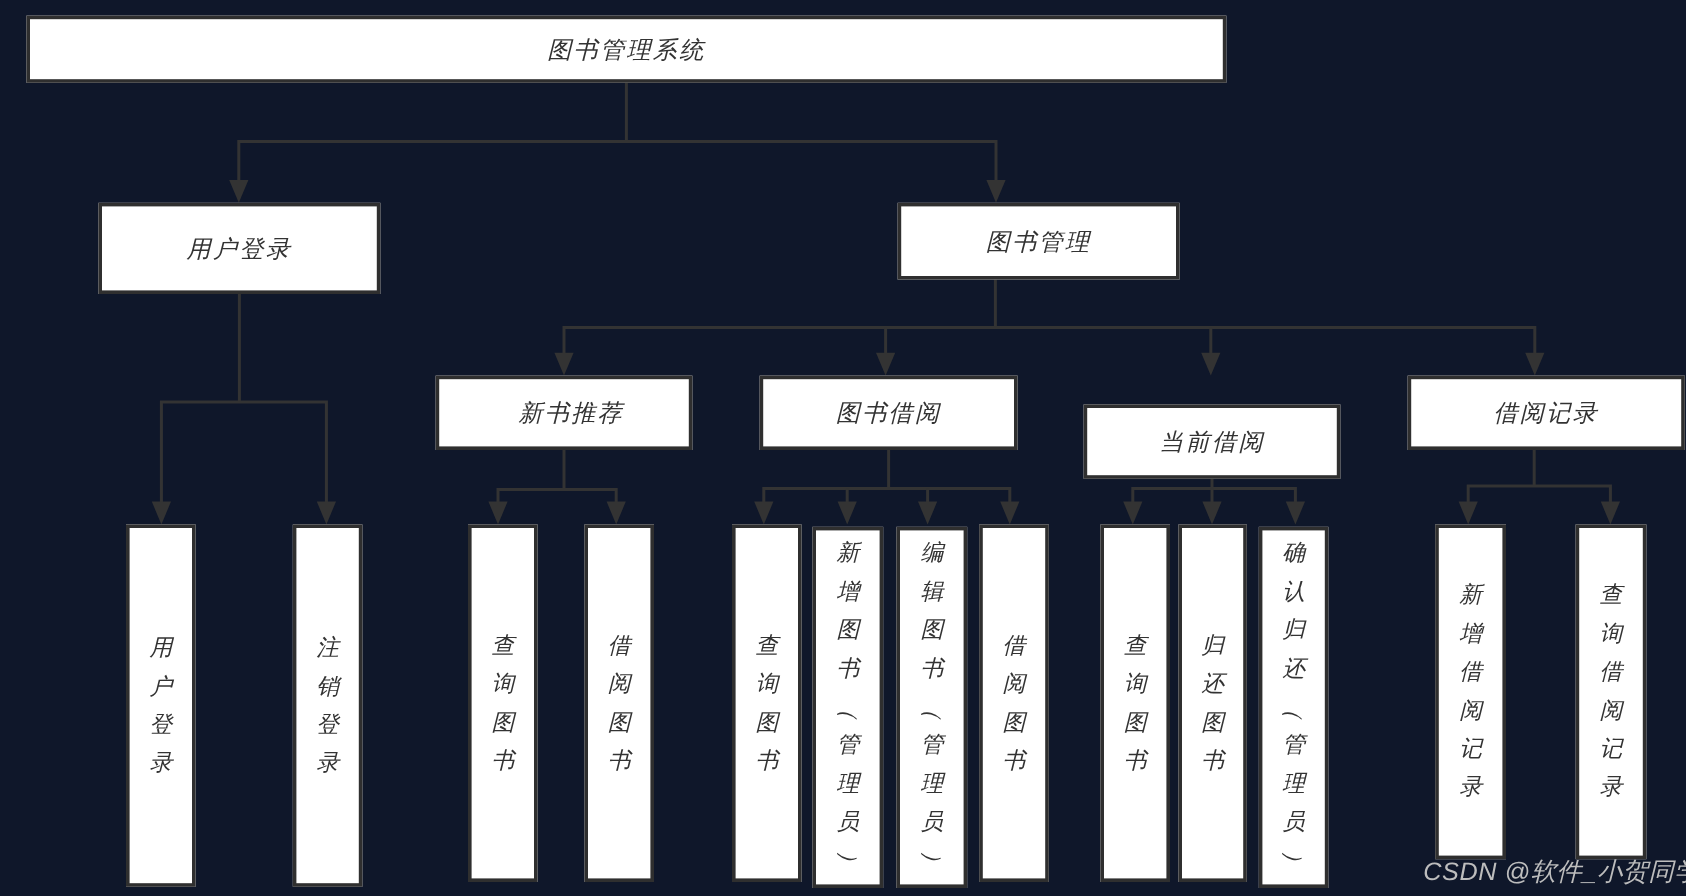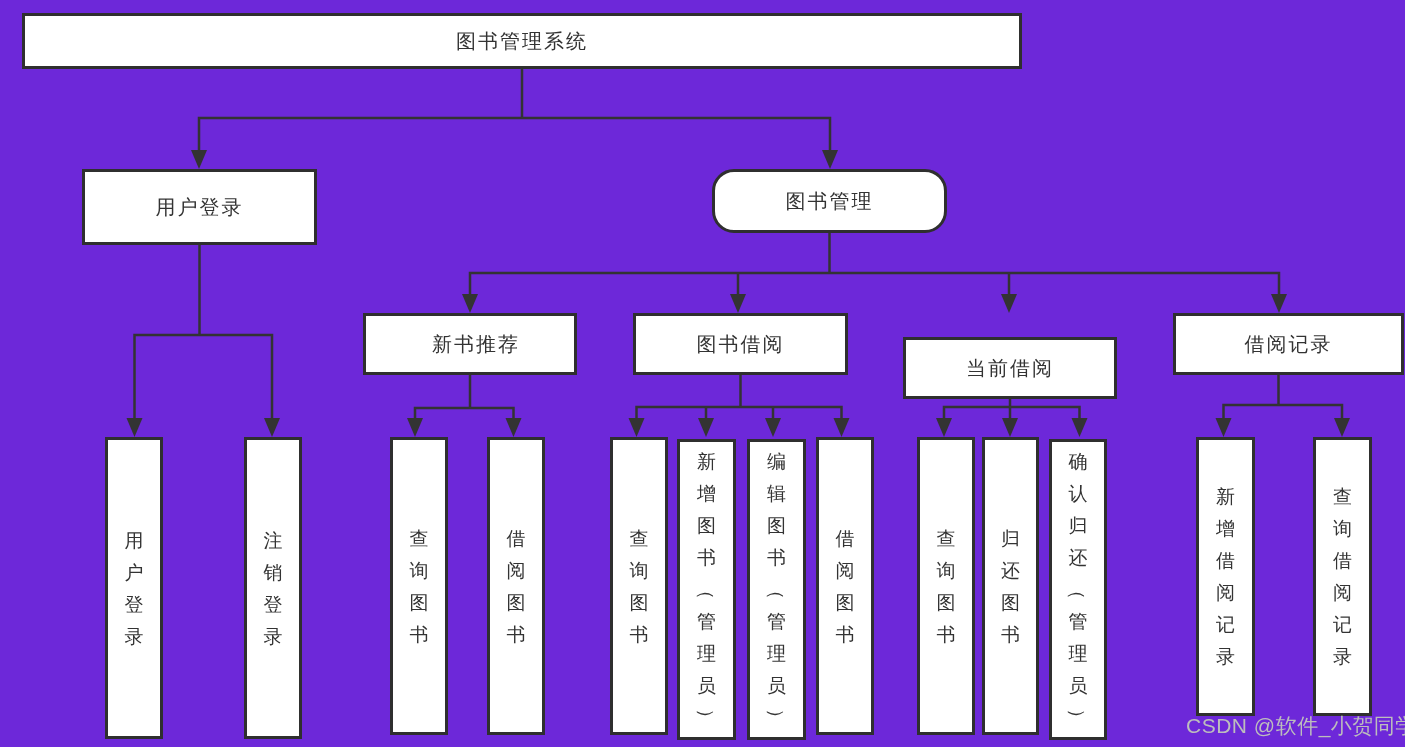--- a/index.html
+++ b/index.html
@@ -1,18 +1,18 @@
 <!DOCTYPE html>
 <html><head>
 <meta charset="utf-8">
 <style>
   html,body { margin:0; padding:0; background:#ffffff; }
   #stage {
-    position:relative; width:1405px; height:747px; background:#6d28d9;
-    font-family:"Liberation Sans","DejaVu Sans",sans-serif; overflow:hidden;
+    position:relative; width:1405px; height:747px; background:#0f172a;
+    font-family:"Liberation Sans","DejaVu Sans",sans-serif; overflow:hidden;font-style:italic;
   }
   #connectors { position:absolute; left:0; top:0; z-index:1; }
   .node {
     position:absolute; box-sizing:border-box; background:#ffffff;
     border:3px solid #2f2f2f; display:flex; align-items:center; justify-content:center;
     color:#333333; z-index:2;
   }
   .hnode { font-size:20px; letter-spacing:2px; }
   .vnode { z-index:2; }
   .vlabel {
@@ -86,21 +86,21 @@
       </g>
   </svg>
 
   <div class="node hnode" style="left:22px; top:13px; width:1000px; height:56px;">
     <span>图书管理系统</span>
   </div>
 
   <div class="node hnode" style="left:82px; top:169px; width:235px; height:76px;">
     <span>用户登录</span>
   </div>
-  <div class="node hnode" style="left:712px; top:169px; width:235px; height:64px;border-radius:22px;">
+  <div class="node hnode" style="left:748px; top:169px; width:235px; height:64px;">
     <span>图书管理</span>
   </div>
 
   <div class="node hnode" style="left:363px; top:313px; width:214px; height:62px;padding-left:12px;">
     <span>新书推荐</span>
   </div>
   <div class="node hnode" style="left:633px; top:313px; width:215px; height:62px;">
     <span>图书借阅</span>
   </div>
   <div class="node hnode" style="left:903px; top:313px; width:214px; height:62px;margin-top:24px;">

